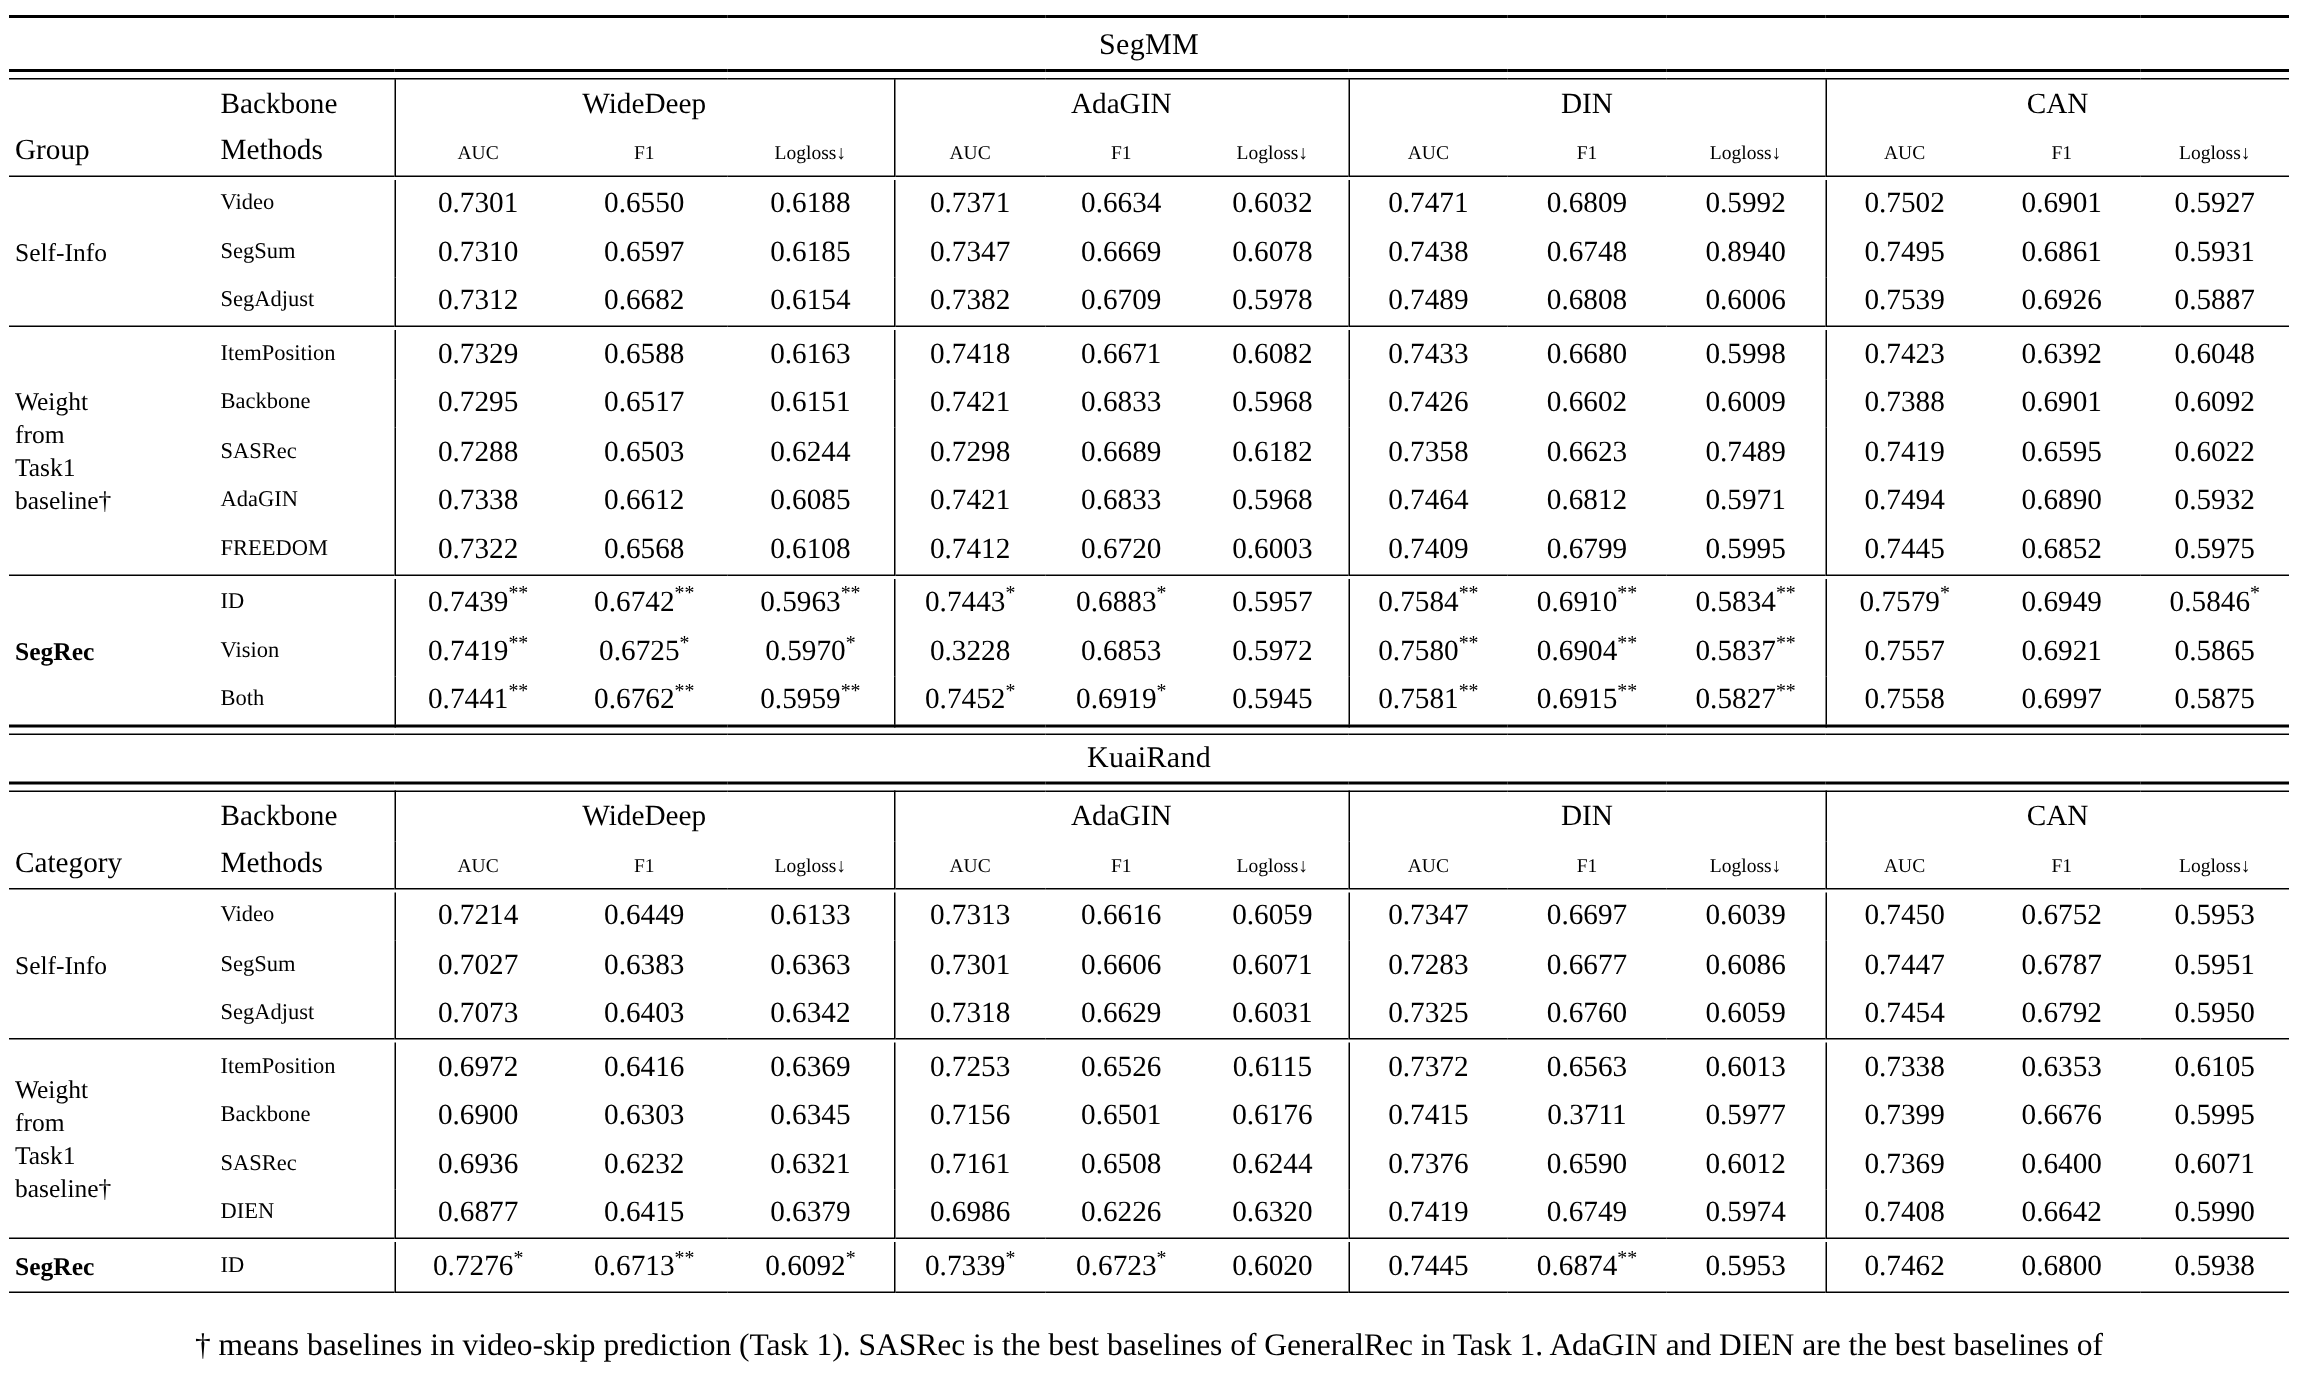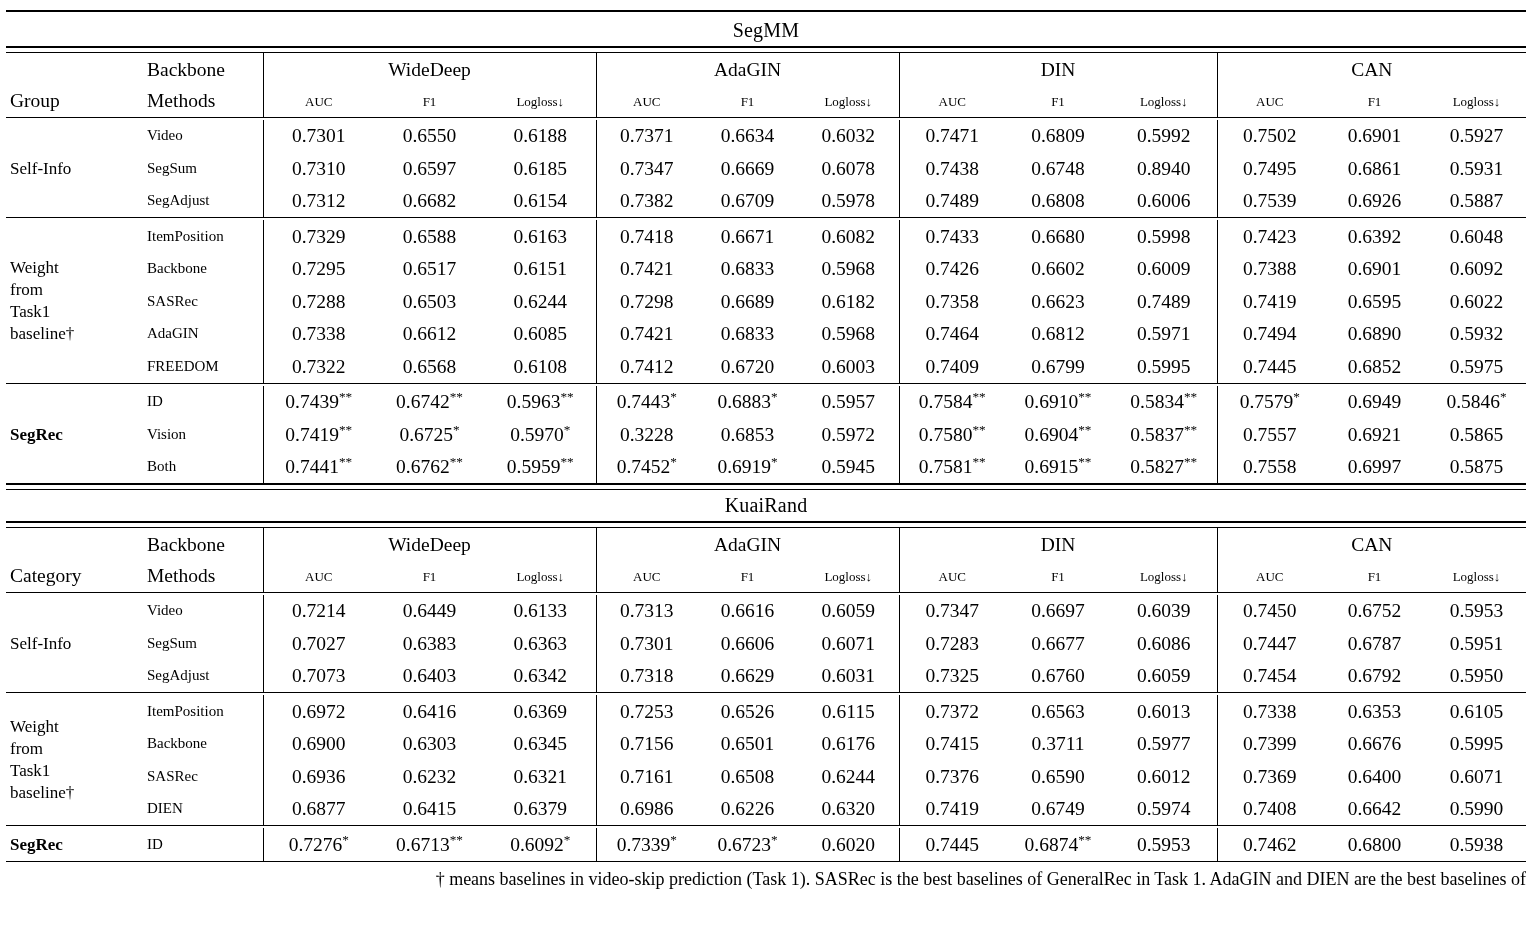--- a/index.html
+++ b/index.html
@@ -88,24 +88,25 @@
 
   
   .vl { border-left: 1.1px solid #000; }
 
   .u { text-underline-offset: 2.5px; }
   .b { font-weight: bold; }
   sup { font-size: 0.68em; vertical-align: super; line-height: 0; }
 
   .footnote {
     width: 1520px;
-    font-size: 18px;
+    font-size: 21px;
     line-height: 1.30;
     padding-top: 4px;
-    text-align: right;
+    text-align: center;
+    margin-top: 15px;
   }
   .footnote .fn-line { display: block; }
   .footnote .ind { padding-left: 18px; }
 </style>
 </head>
 <body>
 
 <div class="page">
   <table class="tbl" id="main-table">
       <colgroup>

